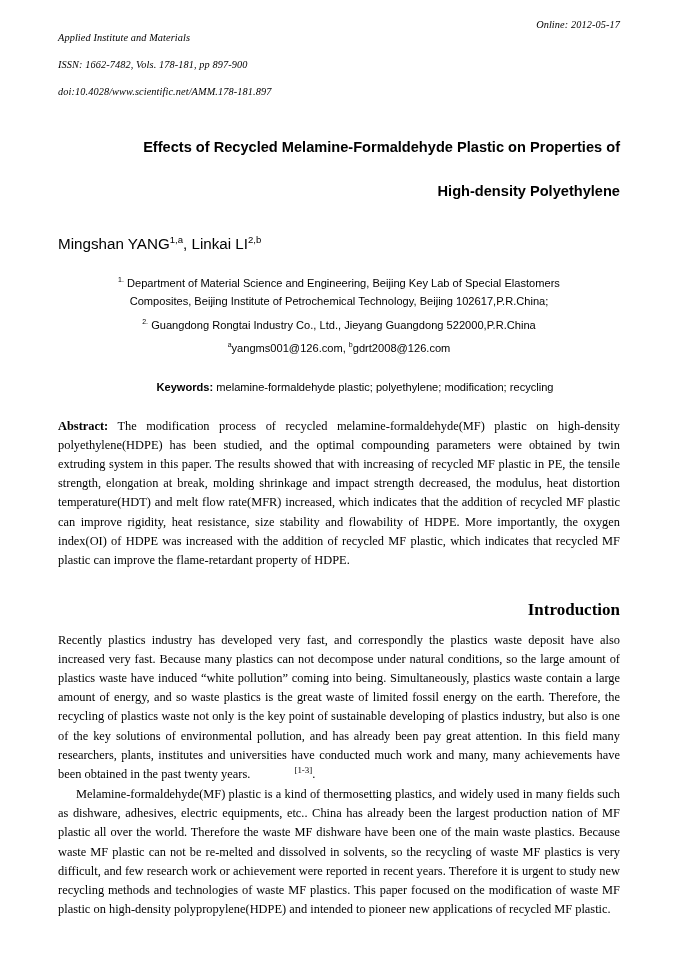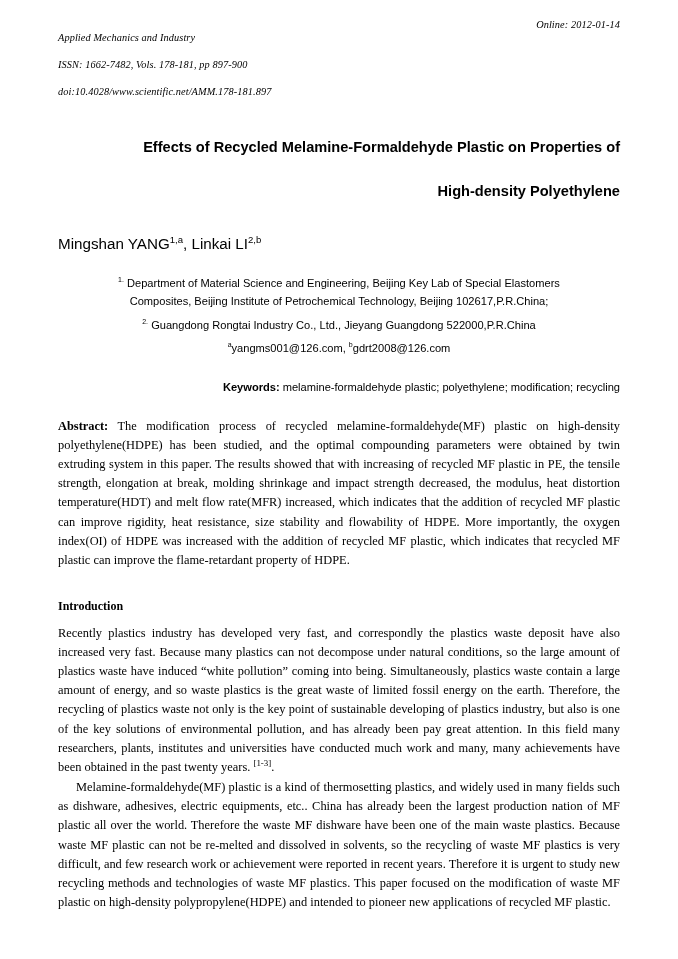--- a/index.html
+++ b/index.html
@@ -80,67 +80,68 @@
     font-family: "Liberation Sans", "DejaVu Sans", sans-serif;
     font-size: 11.1px;
   }
 
   
   .keywords {
     margin-top: 26px;
     font-family: "Liberation Sans", "DejaVu Sans", sans-serif;
     font-size: 11.1px;
     line-height: 1.4;
-    text-align: right;
+    text-align: center;
     margin-left: 32px;
   }
   .keywords .lab { font-weight: bold; }
 
   
   .abstract {
     margin-top: 21px;
     font-family: "Liberation Serif", "DejaVu Serif", serif;
     font-size: 12.4px;
     line-height: 1.545;
     text-align: justify;
     text-justify: inter-word;
   }
   .abstract .lab { font-weight: bold; }
 
   
   .section-head {
     margin-top: 28px;
     font-family: "Liberation Serif", "DejaVu Serif", serif;
     font-weight: bold;
-    font-size: 12px;
+    font-size: 17px;
     line-height: 1.4;
+    text-align: right;
   }
   .body-par {
     margin-top: 9px;
     font-family: "Liberation Serif", "DejaVu Serif", serif;
     font-size: 12.4px;
     line-height: 1.545;
     text-align: justify;
     text-justify: inter-word;
   }
   .body-par.indent { text-indent: 18px; margin-top: 1px; }
-  .cite { font-size: 0.72em; vertical-align: super; line-height: 0; }
+  .cite { font-size: 0.72em; vertical-align: super; line-height: 0; margin-left: 41px; }
 </style>
 </head>
 <body>
 
 <div class="page">
 
   <div class="masthead">
     <div class="masthead-left">
-      <div>Applied Mechanics and Industry</div>
+      <div>Applied Institute and Materials</div>
       <div>ISSN: 1662-7482, Vols. 178-181, pp 897-900</div>
       <div>doi:10.4028/www.scientific.net/AMM.178-181.897</div>
     </div>
-    <div class="masthead-right">Online: 2012-01-14</div>
+    <div class="masthead-right">Online: 2012-05-17</div>
   </div>
 
   <div class="title-block">
     <div>Effects of Recycled Melamine-Formaldehyde Plastic on Properties of</div>
     <div class="title-line-2">High-density Polyethylene</div>
   </div>
 
   <div class="authors">
     <span>Mingshan YANG</span><sup>1,a</sup><span>, </span><span>Linkai LI</span><sup>2,b</sup>
   </div>

